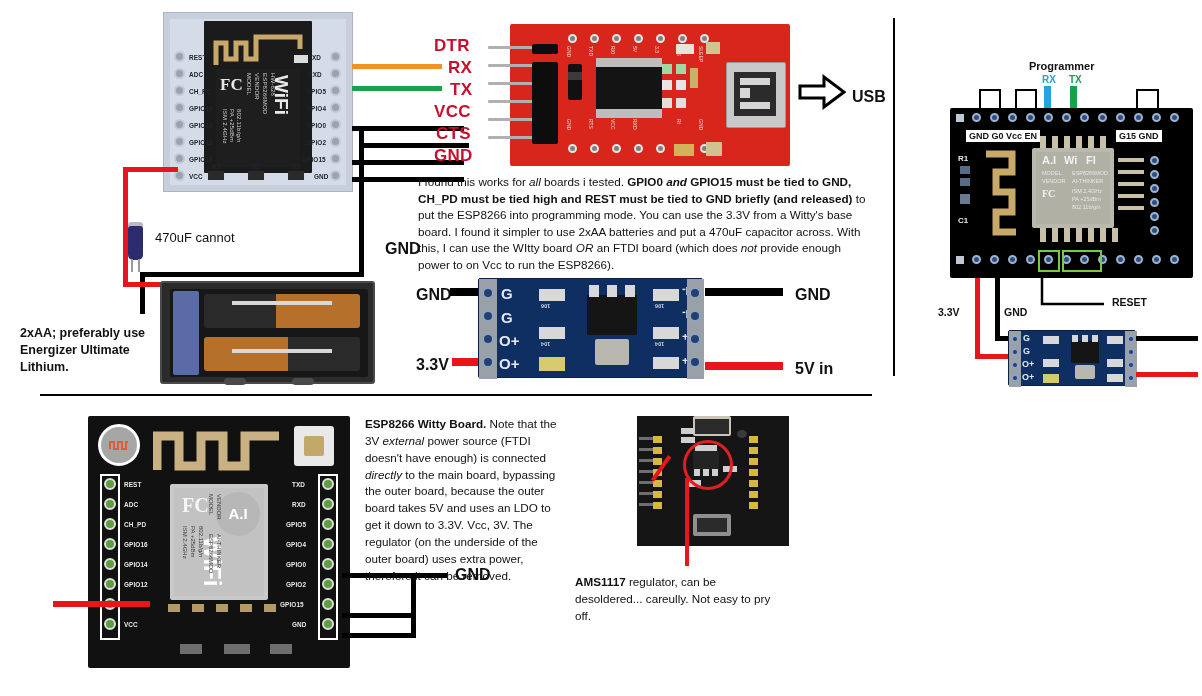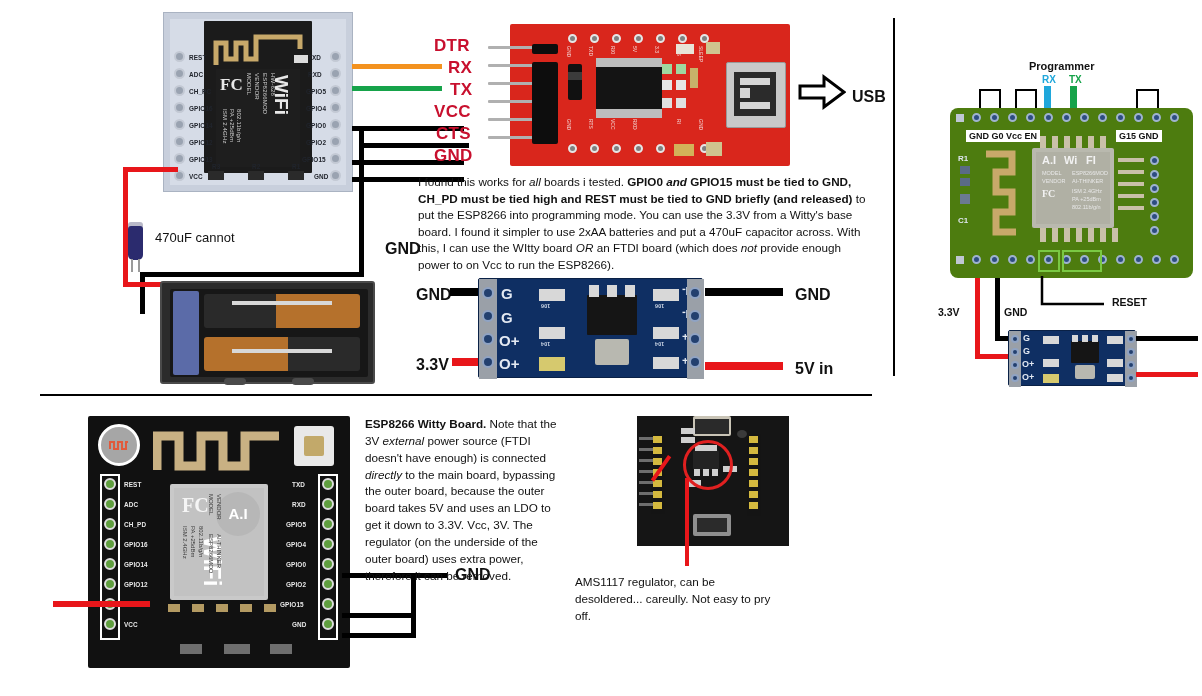--- a/index.html
+++ b/index.html
@@ -59,21 +59,21 @@
   .reg .btxt{position:absolute;color:#e3e9f2;font-weight:bold;}
 
   .battbox{background:#2b2b2b;border:2px solid #4a4a4a;border-radius:3px;}
   .cell{position:absolute;background:linear-gradient(90deg,#2a2a2a 0 46%,#b5712c 46% 100%);border-radius:3px;}
 
   .witty{background:#111;border-radius:2px;}
   .witty .sil{position:absolute;background:#6e6e6e;}
 
   .darkbrd{background:#1a1a1a;border-radius:2px;}
 
-  .espnode{background:#4d7c0f;border-radius:8px;}
+  .espnode{background:#000000;border-radius:2px;}
   .espnode .hole{position:absolute;width:9px;height:9px;border-radius:50%;background:#2d4d80;border:2px solid #9fb3cf;box-sizing:border-box;}
 
   .cap-body{position:absolute;background:#2b2b6e;border-radius:3px 3px 5px 5px;}
   .cap-top{position:absolute;background:#b9b9c9;border-radius:3px;}
   .cap-leg{position:absolute;background:#9a9a9a;width:2px;}
 
   .greenbox{position:absolute;border:2px solid #7ac943;box-sizing:border-box;}
   .redcircle{position:absolute;border:3px solid #e02020;border-radius:50%;box-sizing:border-box;}
   .whitecircle{position:absolute;border:3px solid #fff;border-radius:50%;box-sizing:border-box;background:#8a8a8a;}
 
@@ -181,20 +181,25 @@
     <div class="abs" style="left:8px;top:6px;width:198px;height:88px;background:#171717;border-radius:2px;"></div>
     <div class="abs" style="left:11px;top:8px;width:26px;height:84px;background:#5b6ba8;border-radius:2px;"></div>
     <div class="cell" style="left:42px;top:11px;width:156px;height:34px;"></div>
     <div class="cell" style="left:42px;top:54px;width:156px;height:34px;transform:scaleX(-1);"></div>
     <div class="abs" style="left:70px;top:18px;width:100px;height:4px;background:#d8d8d8;"></div>
     <div class="abs" style="left:70px;top:66px;width:100px;height:4px;background:#d8d8d8;"></div>
     <div class="abs" style="left:62px;top:95px;width:22px;height:7px;background:#4a4a4a;border-radius:4px;"></div>
     <div class="abs" style="left:130px;top:95px;width:22px;height:7px;background:#4a4a4a;border-radius:4px;"></div>
   </div>
 
+  <div class="abs callout" style="left:20px;top:325px;width:170px;font-style:normal;">
+    <div>2xAA; preferably use</div>
+    <div>Energizer Ultimate</div>
+    <div>Lithium.</div>
+  </div>
 
   <div class="abs pinlbl" style="left:434px;top:36px;">DTR</div>
   <div class="abs pinlbl" style="left:448px;top:58px;">RX</div>
   <div class="abs pinlbl" style="left:450px;top:80px;">TX</div>
   <div class="abs pinlbl" style="left:434px;top:102px;">VCC</div>
   <div class="abs pinlbl" style="left:436px;top:124px;">CTS</div>
   <div class="abs pinlbl" style="left:434px;top:146px;">GND</div>
 
   <div class="wireO" style="left:352px;top:64px;width:90px;height:5px;"></div>
   <div class="wireG" style="left:352px;top:86px;width:90px;height:5px;"></div>
@@ -450,21 +455,21 @@
     <div class="abs" style="left:100px;top:14px;width:10px;height:8px;background:#3a3a3a;border-radius:50%;"></div>
 
     <div class="abs" style="left:56px;top:98px;width:38px;height:22px;background:#8f8f8f;border-radius:2px;"></div>
     <div class="abs" style="left:60px;top:102px;width:30px;height:14px;background:#2b2b2b;"></div>
 
     <div class="redcircle" style="left:46px;top:24px;width:50px;height:50px;"></div>
   </div>
   <div class="wireR" style="left:668px;top:455px;width:4px;height:30px;transform:rotate(35deg);transform-origin:top left;"></div>
   <div class="wireR" style="left:685px;top:478px;width:4px;height:88px;"></div>
 
-  <div class="abs note" style="left:575px;top:574px;width:196px;font-size:11.7px;line-height:1.44;"><span style="font-weight: normal;">AMS1117</span><span> regulator, can be desoldered... careully. Not easy to pry off.</span></div>
+  <div class="abs note" style="left:575px;top:574px;width:196px;font-size:11.7px;line-height:1.44;"><span style="font-weight: bold;">AMS1117</span><span> regulator, can be desoldered... careully. Not easy to pry off.</span></div>
 
 
   <div class="abs" style="left:1029px;top:60px;font-weight:bold;font-size:11px;">Programmer</div>
   <div class="abs" style="left:1042px;top:74px;font-weight:bold;font-size:10px;color:#1fa7db;">RX</div>
   <div class="abs" style="left:1069px;top:74px;font-weight:bold;font-size:10px;color:#16a34a;">TX</div>
   <div class="wireCy" style="left:1044px;top:86px;width:7px;height:24px;"></div>
   <div class="wireG" style="left:1070px;top:86px;width:7px;height:24px;"></div>
 
   <svg class="abs" style="left:978px;top:86px;" width="200" height="24" viewBox="0 0 200 24">
     <path d="M2 24 L2 4 L22 4 L22 24" fill="none" stroke="#000" stroke-width="2"></path>

